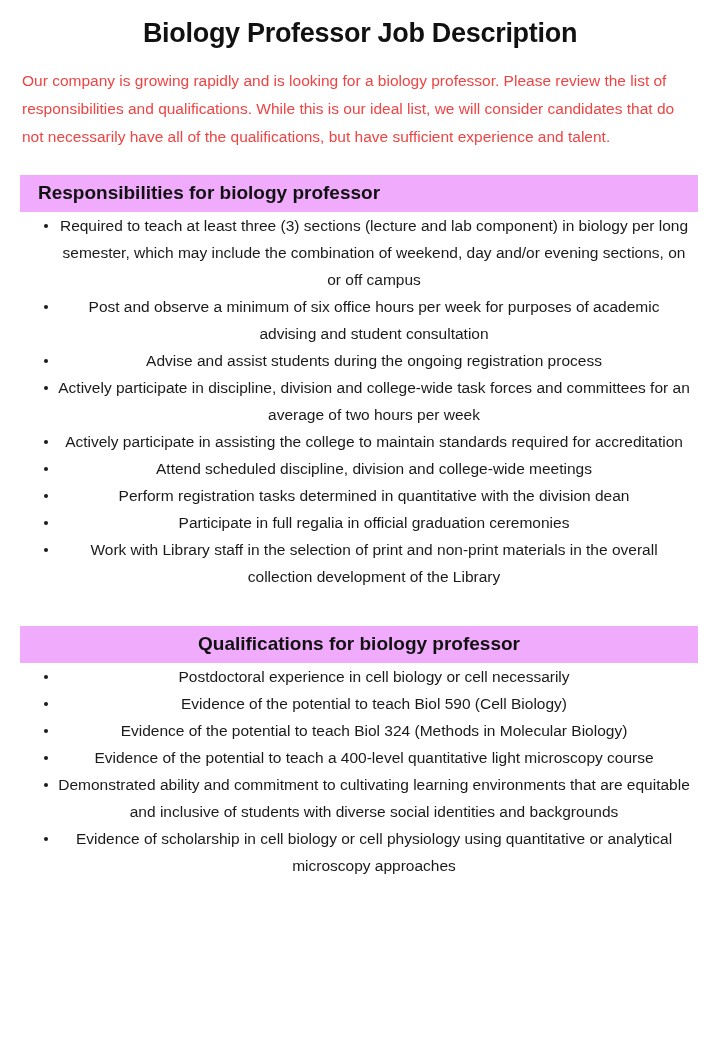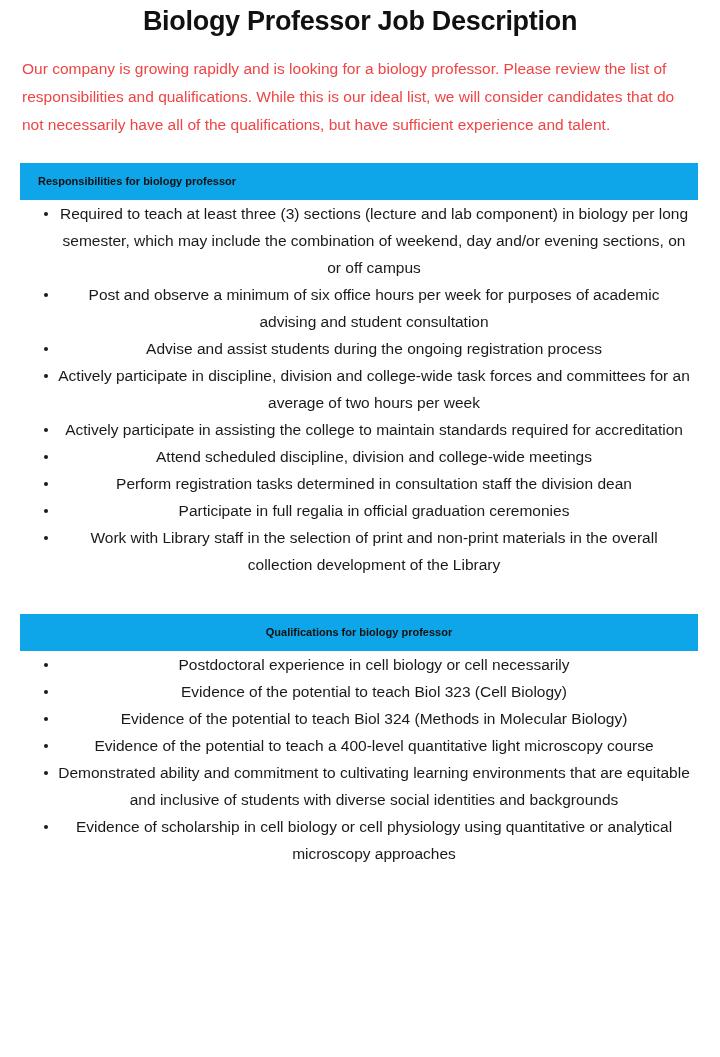--- a/index.html
+++ b/index.html
@@ -12,20 +12,21 @@
     height: 1057px;
     font-family: "Liberation Sans", sans-serif;
     color: #1a1a1a;
     overflow: hidden;
   }
 
   .page {
     width: 720px;
     box-sizing: border-box;
     padding: 0;
+    margin-top: 12px;
   }
 
   .doc-title {
     font-size: 27px;
     font-weight: bold;
     text-align: center;
     letter-spacing: -0.3px;
     margin: 0;
     padding: 4px 20px 0 20px;
     line-height: 34px;
@@ -43,22 +44,22 @@
   .section {
     margin: 0;
     padding: 0;
   }
 
   .section-header-wrap {
     padding: 0 22px 0 20px;
   }
 
   .section-header {
-    background: #0ea5e9;
-    font-size: 11px;
+    background: #f0abfc;
+    font-size: 19px;
     font-weight: bold;
     color: #111111;
     padding: 9px 18px 10px 18px;
     line-height: 18px;
     box-sizing: border-box;
   }
 
   .section-first .section-header-wrap { padding-top: 24px; }
   .section-second .section-header-wrap { padding-top: 36px; text-align: center; }
 
@@ -105,33 +106,33 @@
     <div class="section-header-wrap">
       <div class="section-header">Responsibilities for biology professor</div>
     </div>
     <ul class="bullets list-top-gap-1">
         <li>Required to teach at least three (3) sections (lecture and lab component) in biology per long semester, which may include the combination of weekend, day and/or evening sections, on or off campus</li>
         <li>Post and observe a minimum of six office hours per week for purposes of academic advising and student consultation</li>
         <li>Advise and assist students during the ongoing registration process</li>
         <li>Actively participate in discipline, division and college-wide task forces and committees for an average of two hours per week</li>
         <li>Actively participate in assisting the college to maintain standards required for accreditation</li>
         <li>Attend scheduled discipline, division and college-wide meetings</li>
-        <li>Perform registration tasks determined in consultation staff the division dean</li>
+        <li>Perform registration tasks determined in quantitative with the division dean</li>
         <li>Participate in full regalia in official graduation ceremonies</li>
         <li>Work with Library staff in the selection of print and non-print materials in the overall collection development of the Library</li>
       </ul>
   </section>
 
   <section class="section section-second">
     <div class="section-header-wrap">
       <div class="section-header">Qualifications for biology professor</div>
     </div>
     <ul class="bullets list-top-gap-2">
         <li>Postdoctoral experience in cell biology or cell necessarily</li>
-        <li>Evidence of the potential to teach Biol 323 (Cell Biology)</li>
+        <li>Evidence of the potential to teach Biol 590 (Cell Biology)</li>
         <li>Evidence of the potential to teach Biol 324 (Methods in Molecular Biology)</li>
         <li>Evidence of the potential to teach a 400-level quantitative light microscopy course</li>
         <li>Demonstrated ability and commitment to cultivating learning environments that are equitable and inclusive of students with diverse social identities and backgrounds</li>
         <li>Evidence of scholarship in cell biology or cell physiology using quantitative or analytical microscopy approaches</li>
       </ul>
   </section>
 
 </div>
 
 </body></html>

